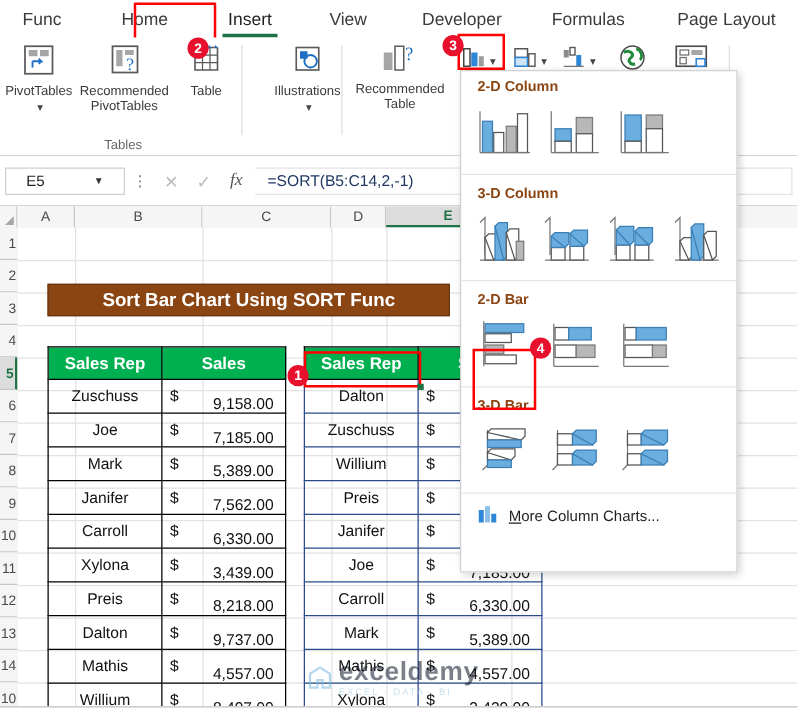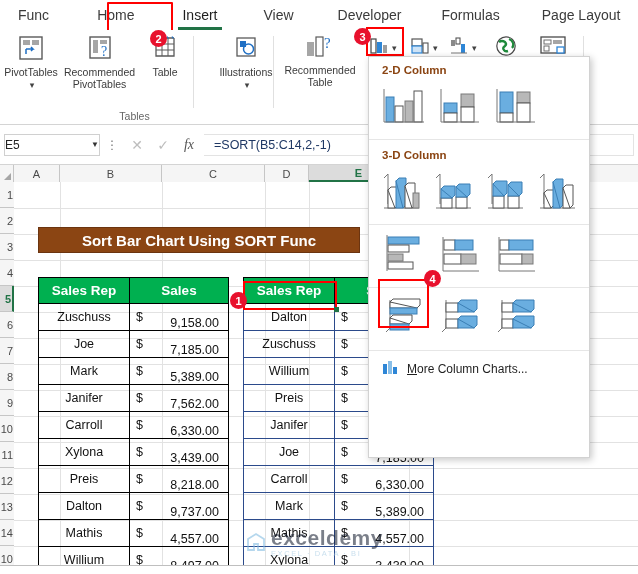--- a/index.html
+++ b/index.html
@@ -38,21 +38,21 @@
   }
 
   
   #ribbon-body{
     position:absolute; top:30px; left:0; width:100%; height:95px;
     background:#ffffff; border-bottom:1px solid #d4d4d4;
   }
   .rb-group{ position:absolute; top:0; height:95px; }
   .rb-grp-label{
     position:absolute; bottom:3px; width:100%; text-align:center;
-    font-size:10.5px; color:#666; white-space:nowrap;margin-left:36px;
+    font-size:10.5px; color:#666; white-space:nowrap;
   }
   .rb-sep{
     position:absolute; top:6px; width:1px; height:72px; background:#e0e0e0;
   }
   .rb-btn{
     position:absolute; text-align:center; font-size:10.5px; color:#3b3b3b;
     line-height:12px;
   }
   .rb-btn .cap{ display:block; white-space:nowrap; }
   .ico{ display:block; margin:0 auto; }
@@ -76,21 +76,21 @@
 
   
   #formula-bar{
     position:absolute; top:125px; left:0; width:100%; height:40px;
     background:#ffffff; border-bottom:1px solid #d4d4d4;
     display:flex; align-items:center; padding:0 4px;
   }
   #name-box{
     width:96px; height:22px; border:1px solid #d0d0d0; background:#fff;
     display:flex; align-items:center; justify-content:space-between;
-    padding:0 0; font-size:12px; color:#222;
+    padding:0 16px; font-size:12px; color:#222;
   }
   #name-box .nb-chev{ font-size:8px; color:#333; }
   .fb-dots{ color:#777; font-size:12px; letter-spacing:0; margin:0 6px; }
   .fb-icon{ width:26px; text-align:center; font-size:14px; color:#bdbdbd; }
   #fx{ font-style:italic; font-family:"Liberation Serif", serif; font-size:14px; color:#555; }
   #formula-input{
     flex:1; height:22px; border:1px solid #e3e3e3; border-left:none;
     background:#fff; font-size:12.5px; color:#1f3864; padding-left:10px;
     display:flex; align-items:center; margin-left:2px;
   }
@@ -720,20 +720,21 @@
         <rect x="18" y="16" width="7" height="26" fill="#6aaee0" stroke="#3b7fb5" stroke-width="1"></rect>
         <path d="M18 16 l3 -3 h7 v26 l-3 3 z" fill="#6aaee0" stroke="#3b7fb5" stroke-width="1"></path>
         <rect x="28" y="22" width="7" height="20" fill="#fff" stroke="#555" stroke-width="1"></rect>
         <path d="M28 22 l3 -3 h7 v20 l-3 3 z" fill="#fff" stroke="#555" stroke-width="1"></path>
       </svg>
     </div>
   </div>
 
   <div class="dd-divider"></div>
 
+  <div class="dd-section-title">2-D Bar</div>
   <div class="dd-row">
     <div class="dd-item">
       <svg width="52" height="50" viewBox="0 0 52 50">
         <rect x="9" y="8" width="31" height="7" fill="#6aaee0" stroke="#3b7fb5" stroke-width="1"></rect>
         <rect x="9" y="16" width="21" height="7" fill="#fff" stroke="#555" stroke-width="1"></rect>
         <rect x="9" y="25" width="15" height="7" fill="#b8b8b8" stroke="#7a7a7a" stroke-width="1"></rect>
         <rect x="9" y="33" width="25" height="7" fill="#fff" stroke="#555" stroke-width="1"></rect>
         <path d="M8 6 v36" stroke="#777" stroke-width="1"></path>
       </svg>
     </div>
@@ -754,20 +755,21 @@
         <rect x="9" y="25" width="22" height="10" fill="#fff" stroke="#555" stroke-width="1"></rect>
         <rect x="31" y="25" width="11" height="10" fill="#b8b8b8" stroke="#7a7a7a" stroke-width="1"></rect>
         <path d="M8 8 v34" stroke="#777" stroke-width="1"></path>
         <path d="M8 42 h36" stroke="#777" stroke-width="1"></path>
       </svg>
     </div>
   </div>
 
   <div class="dd-divider"></div>
 
+  <div class="dd-section-title">3-D Bar</div>
   <div class="dd-row">
     <div class="dd-item">
       <svg width="52" height="50" viewBox="0 0 52 50">
         <path d="M7 40 l4 -4 v-28" stroke="#777" fill="none" stroke-width="1"></path>
         <rect x="11" y="10" width="27" height="6" fill="#fff" stroke="#555" stroke-width="1"></rect>
         <path d="M11 10 l3 -3 h27 v6 l-3 3 z" fill="#fff" stroke="#555" stroke-width="1"></path>
         <rect x="11" y="16" width="27" height="6" fill="#6aaee0" stroke="#3b7fb5" stroke-width="1"></rect>
         <rect x="11" y="26" width="19" height="6" fill="#fff" stroke="#555" stroke-width="1"></rect>
         <path d="M11 26 l3 -3 h19 v6 l-3 3 z" fill="#fff" stroke="#555" stroke-width="1"></path>
         <rect x="11" y="32" width="19" height="6" fill="#6aaee0" stroke="#3b7fb5" stroke-width="1"></rect>

